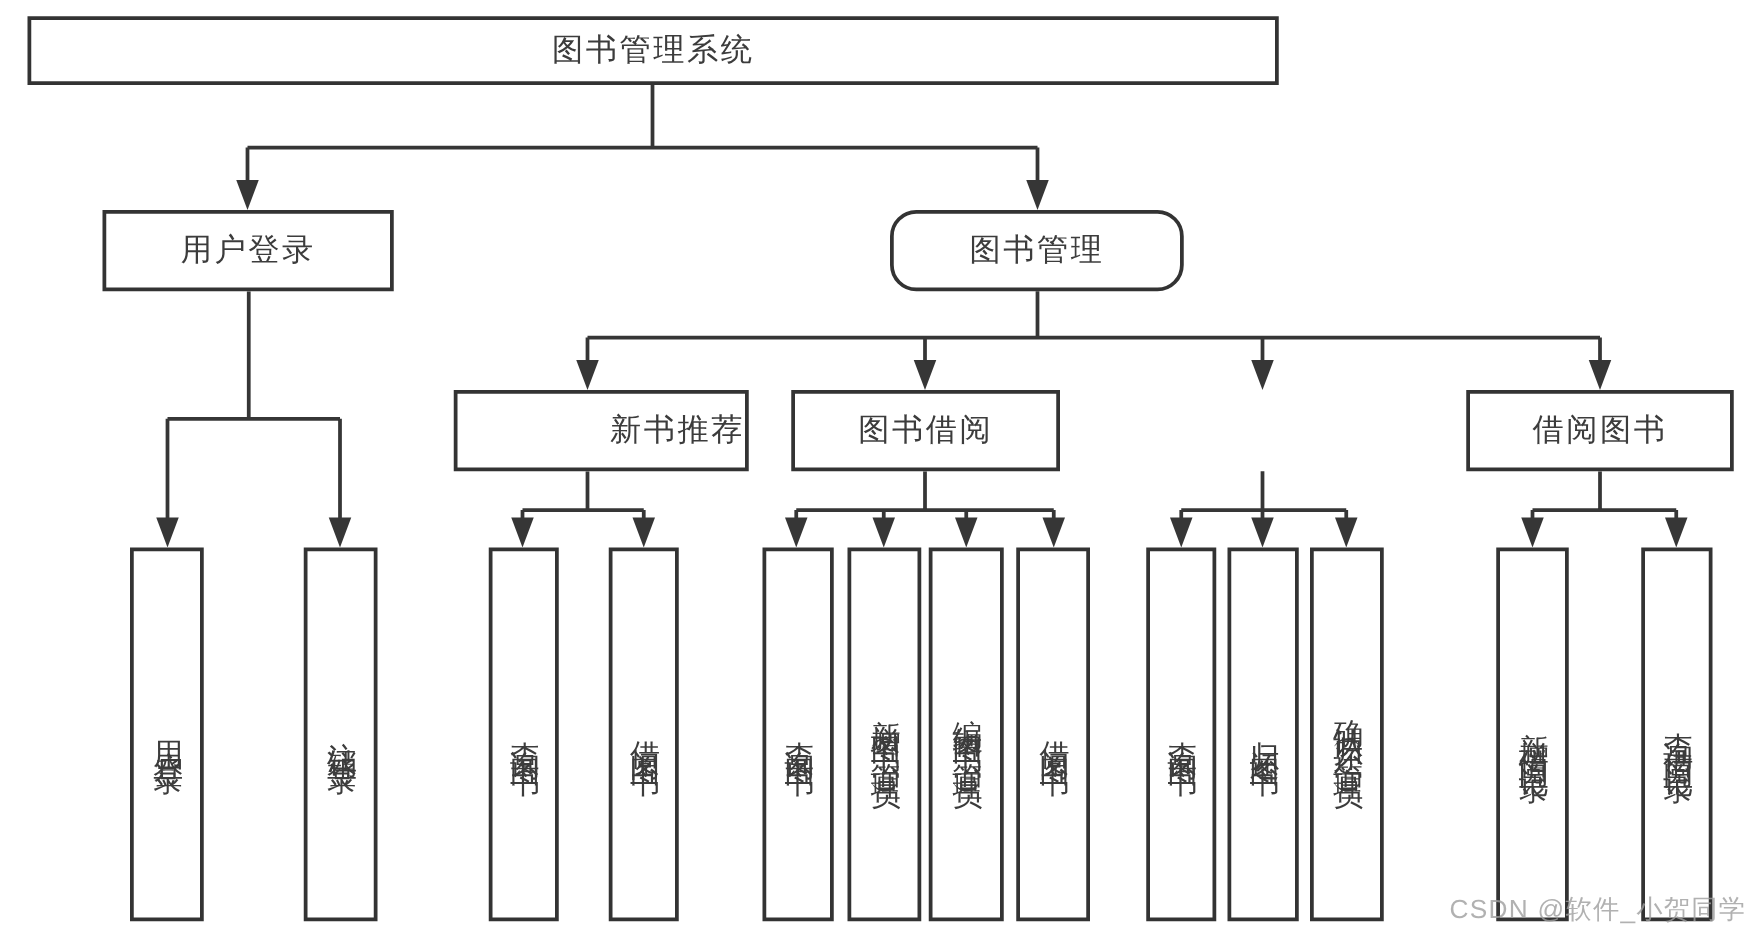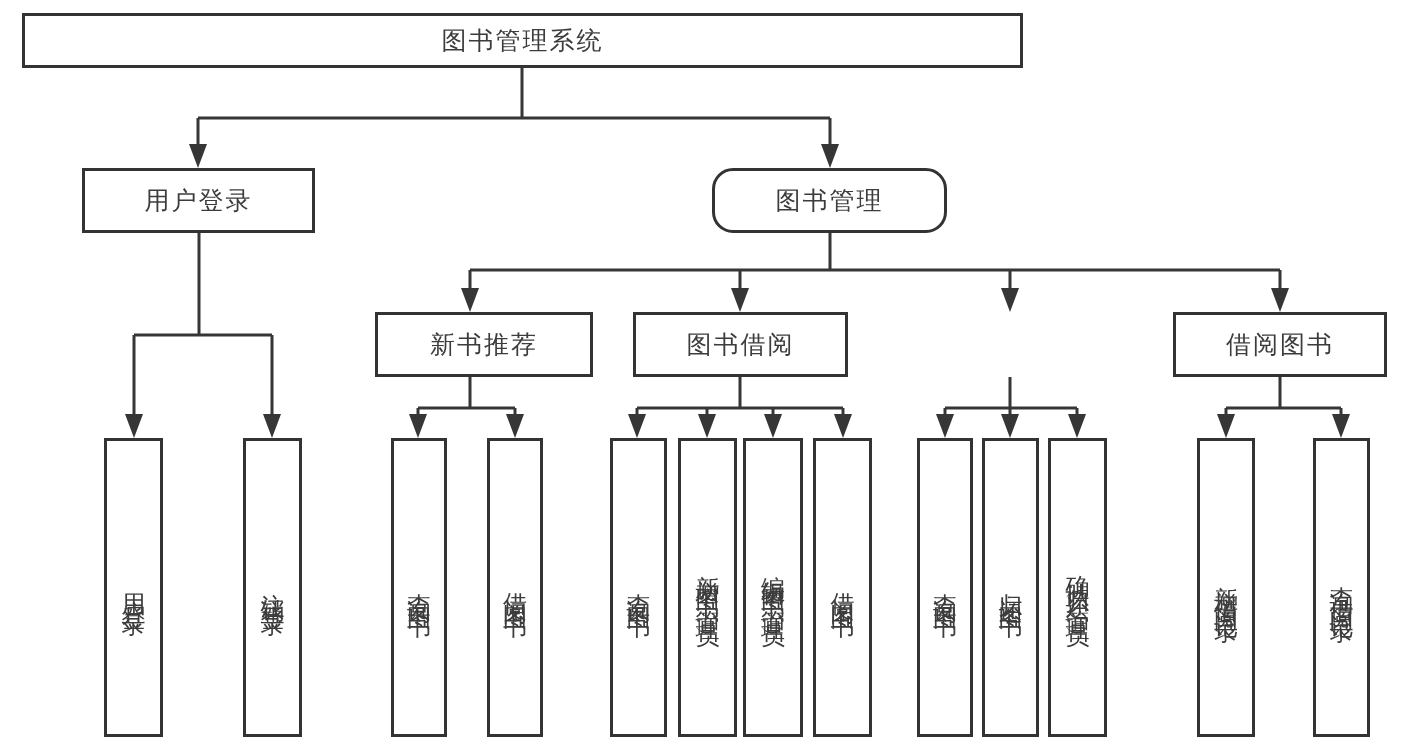--- a/index.html
+++ b/index.html
@@ -122,21 +122,21 @@
     <span class="htext">图书管理系统</span>
   </div>
 
   <div class="node lv2" style="left:82px;width:233px;">
     <span class="htext">用户登录</span>
   </div>
   <div class="node lv2" style="left:712px;width:235px;border-radius:21px;">
     <span class="htext">图书管理</span>
   </div>
 
-  <div class="node lv3" style="left:375px;width:218px;">
+  <div class="node lv3" style="left:363px;width:236px;justify-content:flex-end;">
     <span class="htext">新书推荐</span>
   </div>
   <div class="node lv3" style="left:633px;width:215px;">
     <span class="htext">图书借阅</span>
   </div>
   <div class="node lv3" style="left:1173px;width:214px;">
     <span class="htext">借阅图书</span>
   </div>
 
   <div class="node leaf" style="left:104px;width:59px;">
@@ -176,14 +176,15 @@
     <span class="vtext">确认归还（管理员）</span>
   </div>
 
   <div class="node leaf" style="left:1197px;width:58px;">
     <span class="vtext">新增借阅记录</span>
   </div>
   <div class="node leaf" style="left:1313px;width:57px;">
     <span class="vtext">查询借阅记录</span>
   </div>
 
+  <div class="watermark">CSDN @软件_小贺同学</div>
 
 </div>
 
 </body></html>

